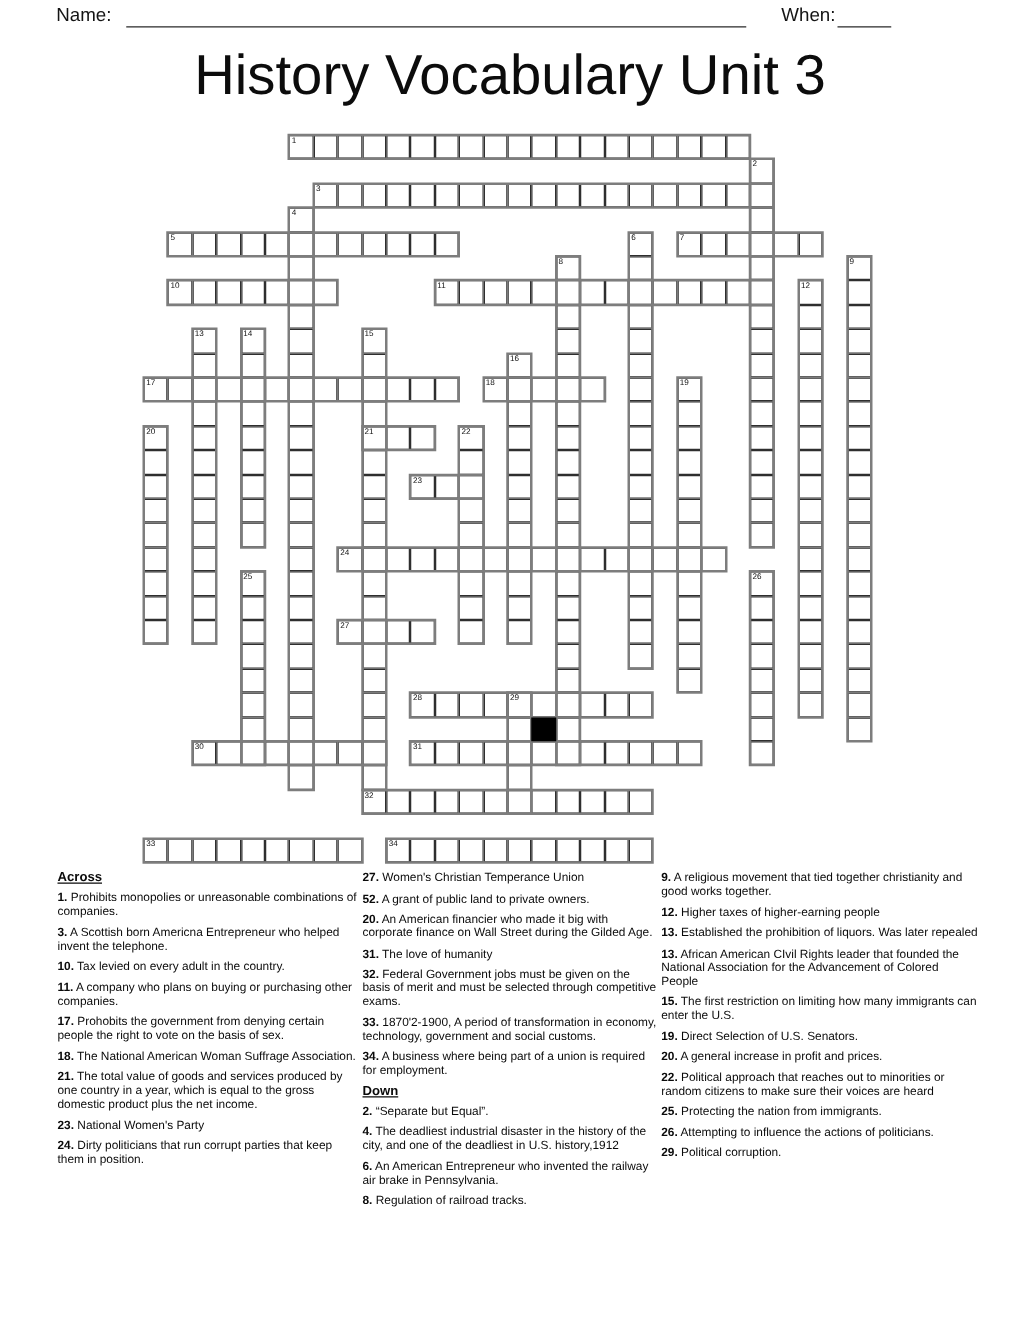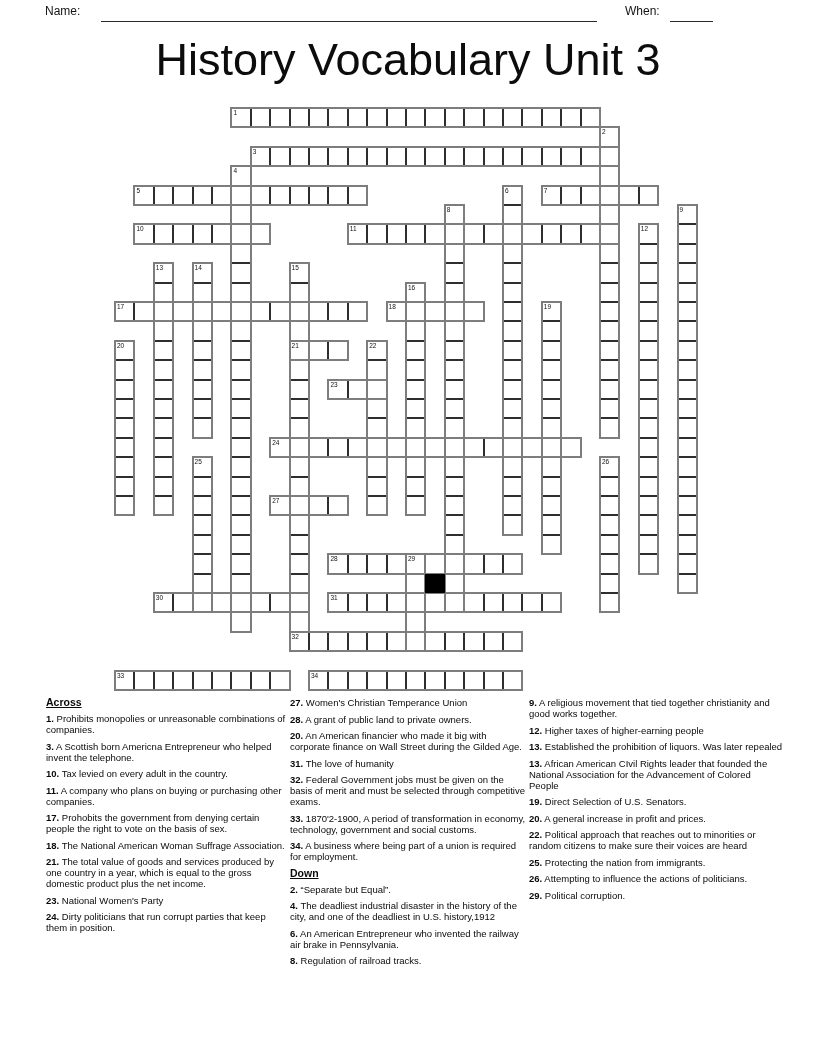--- a/index.html
+++ b/index.html
@@ -1,21 +1,21 @@
 <!DOCTYPE html>
 <html><head>
 <meta charset="utf-8">
 <style>
   html,body{margin:0;padding:0;}
   body{
     width:816px;height:1056px;position:relative;background:#ffffff;
     font-family:"Liberation Sans", sans-serif;color:#000;overflow:hidden;
   }
   
-  .hdr-label{position:absolute;font-size:12px;color:#141414;}
+  .hdr-label{position:absolute;font-size:15px;color:#141414;}
   .hdr-line{position:absolute;border-bottom:1.5px solid #2a2a2a;height:1px;}
   #name-label{left:45px;top:4px;}
   #name-line{left:101px;top:20px;width:496px;}
   #date-label{left:625px;top:4px;}
   #date-line{left:670px;top:20px;width:43px;}
   
   #title{
     position:absolute;left:0;right:0;top:34px;text-align:center;
     font-size:45px;font-weight:400;letter-spacing:0px;color:#0c0c0c;
   }
@@ -543,36 +543,37 @@
     <p class="clue"><b>10.</b> Tax levied on every adult in the country.</p>
     <p class="clue"><b>11.</b> A company who plans on buying or purchasing other companies.</p>
     <p class="clue"><b>17.</b> Prohobits the government from denying certain people the right to vote on the basis of sex.</p>
     <p class="clue"><b>18.</b> The National American Woman Suffrage Association.</p>
     <p class="clue"><b>21.</b> The total value of goods and services produced by one country in a year, which is equal to the gross domestic product plus the net income.</p>
     <p class="clue"><b>23.</b> National Women's Party</p>
     <p class="clue"><b>24.</b> Dirty politicians that run corrupt parties that keep them in position.</p>
   </div>
 <div id="clue-col-2" class="clue-col">
     <p class="clue"><b>27.</b> Women's Christian Temperance Union</p>
-    <p class="clue"><b>28.</b> A grant of public land to private owners.</p>
+    <p class="clue"><b>52.</b> A grant of public land to private owners.</p>
     <p class="clue"><b>20.</b> An American financier who made it big with corporate finance on Wall Street during the Gilded Age.</p>
     <p class="clue"><b>31.</b> The love of humanity</p>
     <p class="clue"><b>32.</b> Federal Government jobs must be given on the basis of merit and must be selected through competitive exams.</p>
     <p class="clue"><b>33.</b> 1870'2-1900, A period of transformation in economy, technology, government and social customs.</p>
     <p class="clue"><b>34.</b> A business where being part of a union is required for employment.</p>
     <div class="clue-header">Down</div>
     <p class="clue"><b>2.</b> “Separate but Equal”.</p>
     <p class="clue"><b>4.</b> The deadliest industrial disaster in the history of the city, and one of the deadliest in U.S. history,1912</p>
     <p class="clue"><b>6.</b> An American Entrepreneur who invented the railway air brake in Pennsylvania.</p>
     <p class="clue"><b>8.</b> Regulation of railroad tracks.</p>
   </div>
 <div id="clue-col-3" class="clue-col">
     <p class="clue"><b>9.</b> A religious movement that tied together christianity and good works together.</p>
     <p class="clue"><b>12.</b> Higher taxes of higher-earning people</p>
     <p class="clue"><b>13.</b> Established the prohibition of liquors. Was later repealed</p>
     <p class="clue"><b>13.</b> African American CIvil Rights leader that founded the National Association for the Advancement of Colored People</p>
+    <p class="clue"><b>15.</b> The first restriction on limiting how many immigrants can enter the U.S.</p>
     <p class="clue"><b>19.</b> Direct Selection of U.S. Senators.</p>
     <p class="clue"><b>20.</b> A general increase in profit and prices.</p>
     <p class="clue"><b>22.</b> Political approach that reaches out to minorities or random citizens to make sure their voices are heard</p>
     <p class="clue"><b>25.</b> Protecting the nation from immigrants.</p>
     <p class="clue"><b>26.</b> Attempting to influence the actions of politicians.</p>
     <p class="clue"><b>29.</b> Political corruption.</p>
   </div>
 
 </body></html>

